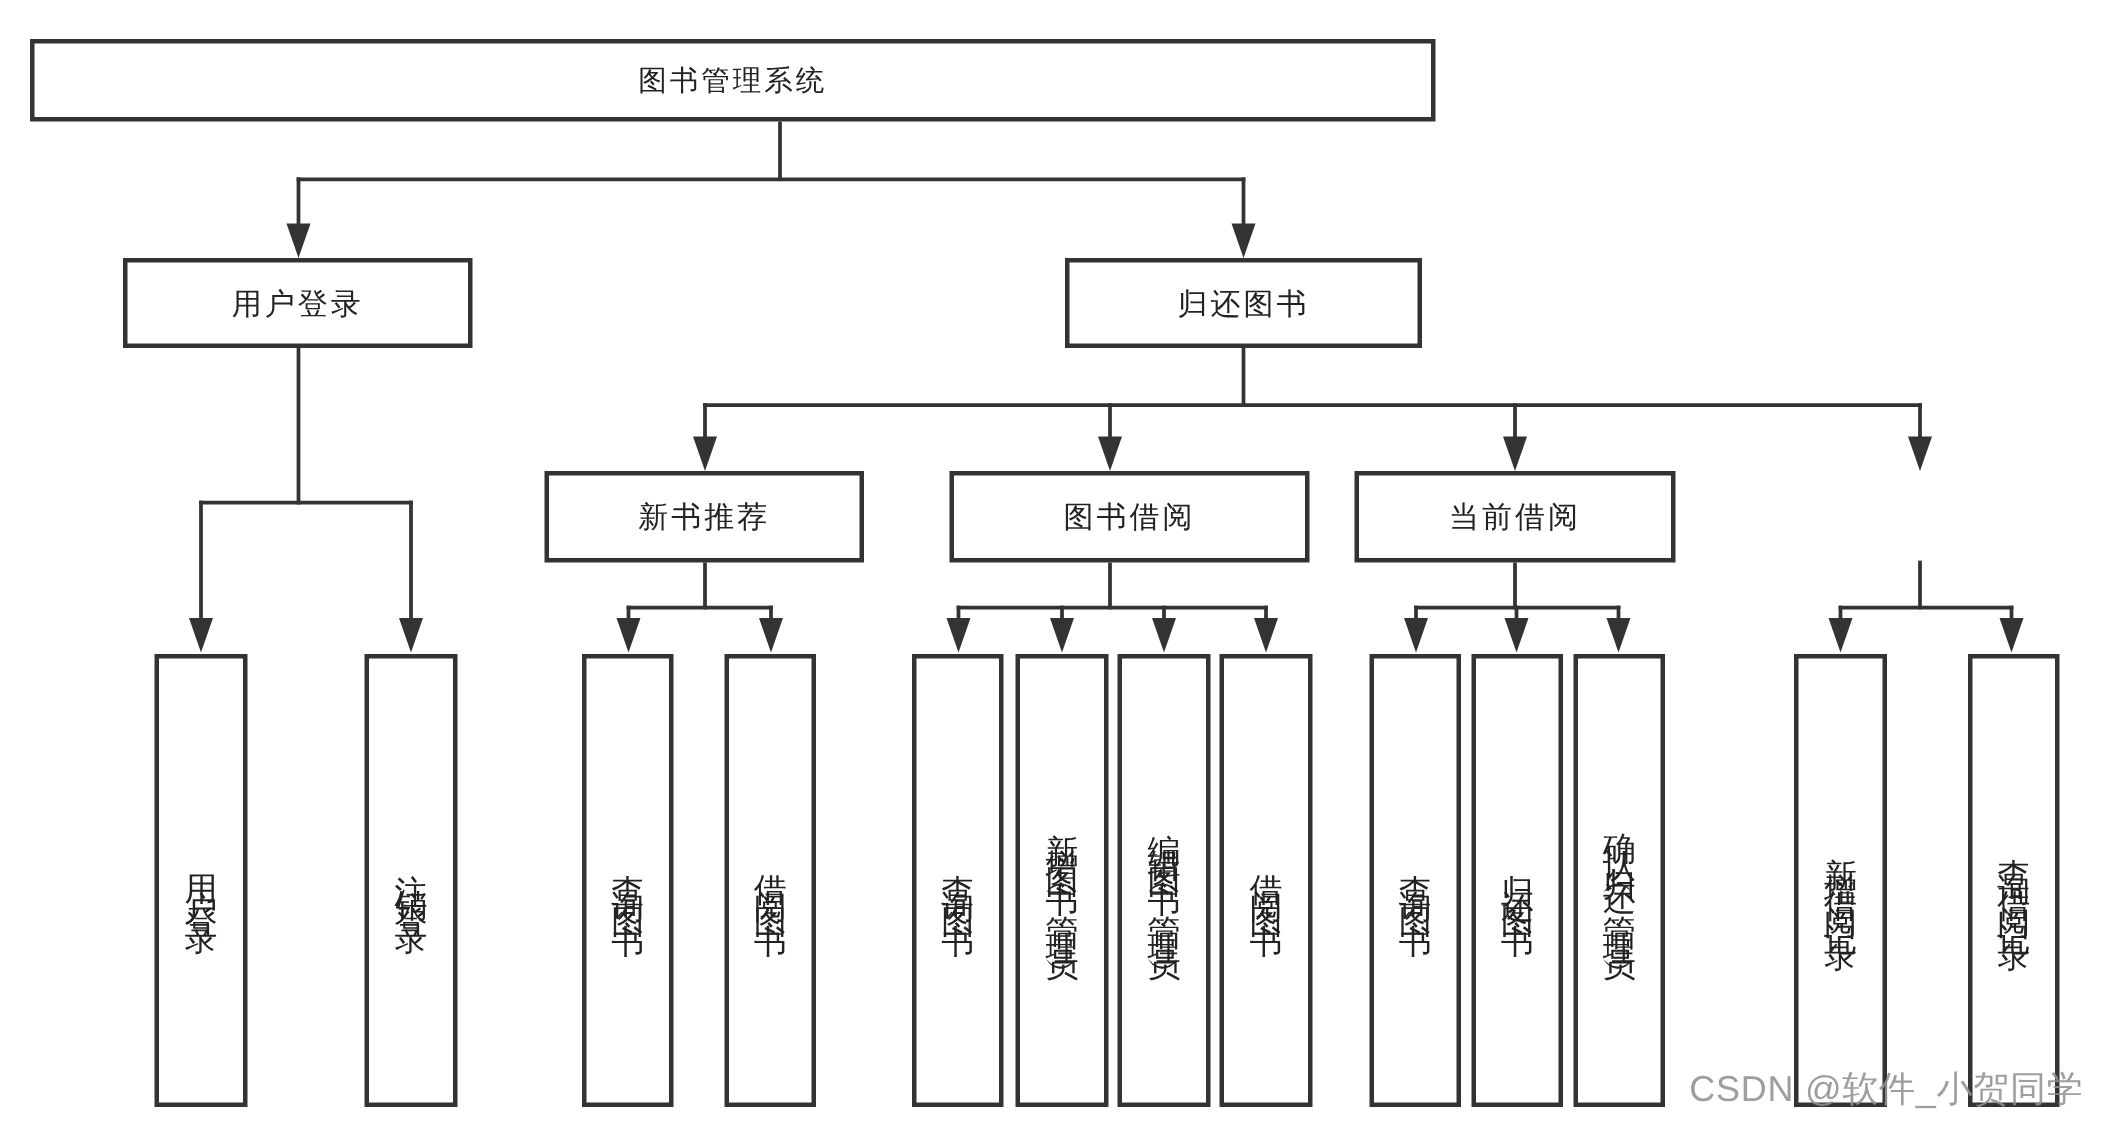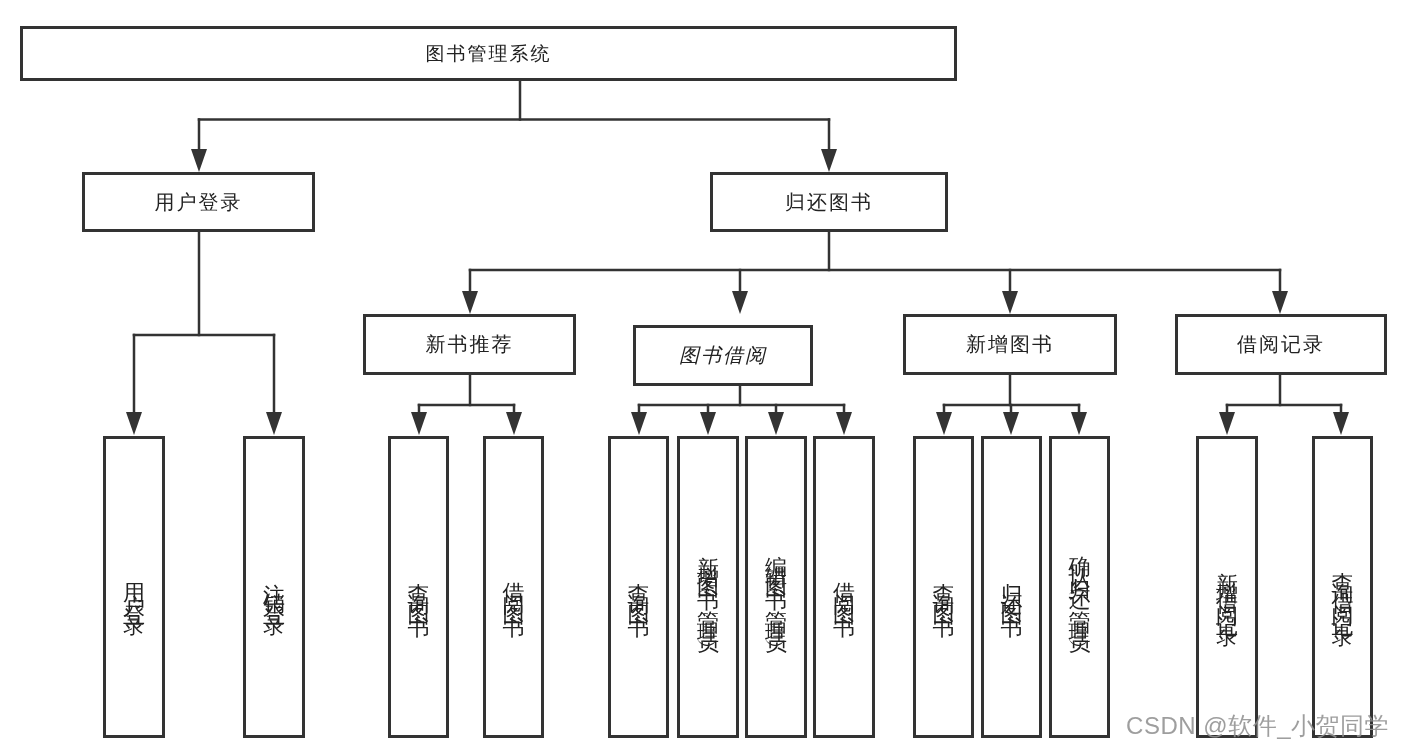--- a/index.html
+++ b/index.html
@@ -121,23 +121,22 @@
       <polygon points="1333,412 1349,412 1341,435"></polygon>
     </g>
   </svg>
 
   <div class="node h-node root-node" style="left:20px; top:26px; width:937px; height:55px;font-family:Liberation Mono, monospace;">图书管理系统</div>
 
   <div class="node h-node" style="left:82px; top:172px; width:233px; height:60px;">用户登录</div>
   <div class="node h-node" style="left:710px; top:172px; width:238px; height:60px;">归还图书</div>
 
   <div class="node h-node" style="left:363px; top:314px; width:213px; height:61px;">新书推荐</div>
-  <div class="node h-node" style="left:633px; top:325px; width:180px; height:61px;font-style:italic;">图书借阅</div>
-  <div class="node h-node" style="left:903px; top:314px; width:214px; height:61px;">新增图书</div>
-  <div class="node h-node" style="left:1175px; top:314px; width:212px; height:61px;">借阅记录</div>
+  <div class="node h-node" style="left:633px; top:314px; width:240px; height:61px;">图书借阅</div>
+  <div class="node h-node" style="left:903px; top:314px; width:214px; height:61px;">当前借阅</div>
 
   <div class="node leaf" style="left:103px; top:436px; width:62px; height:302px;">用户登录</div>
   <div class="node leaf" style="left:243px; top:436px; width:62px; height:302px;">注销登录</div>
 
   <div class="node leaf" style="left:388px; top:436px; width:61px; height:302px;">查询图书</div>
   <div class="node leaf" style="left:483px; top:436px; width:61px; height:302px;">借阅图书</div>
 
   <div class="node leaf" style="left:608px; top:436px; width:61px; height:302px;">查询图书</div>
   <div class="node leaf" style="left:677px; top:436px; width:62px; height:302px;">新增图书（管理员）</div>
   <div class="node leaf" style="left:745px; top:436px; width:62px; height:302px;">编辑图书（管理员）</div>

